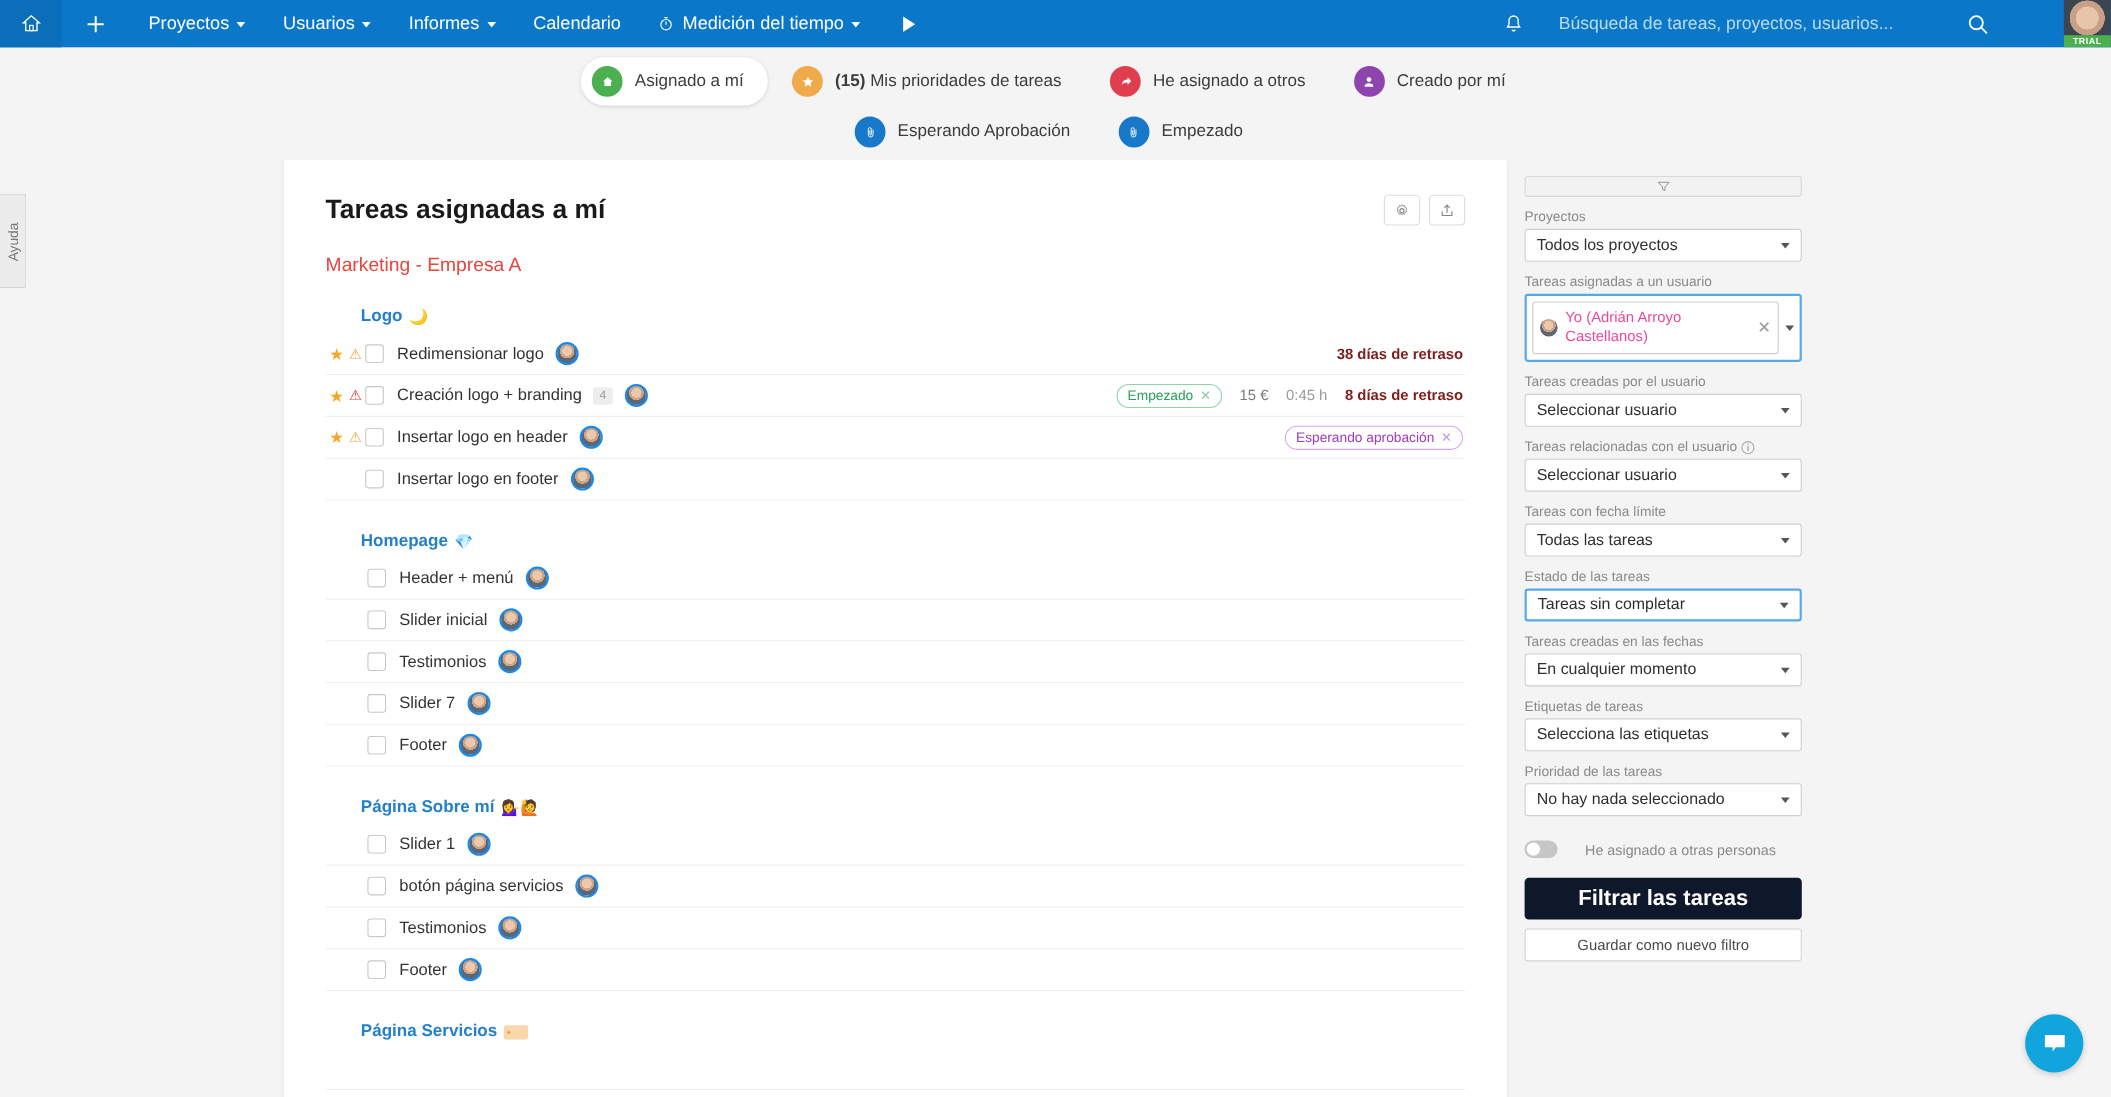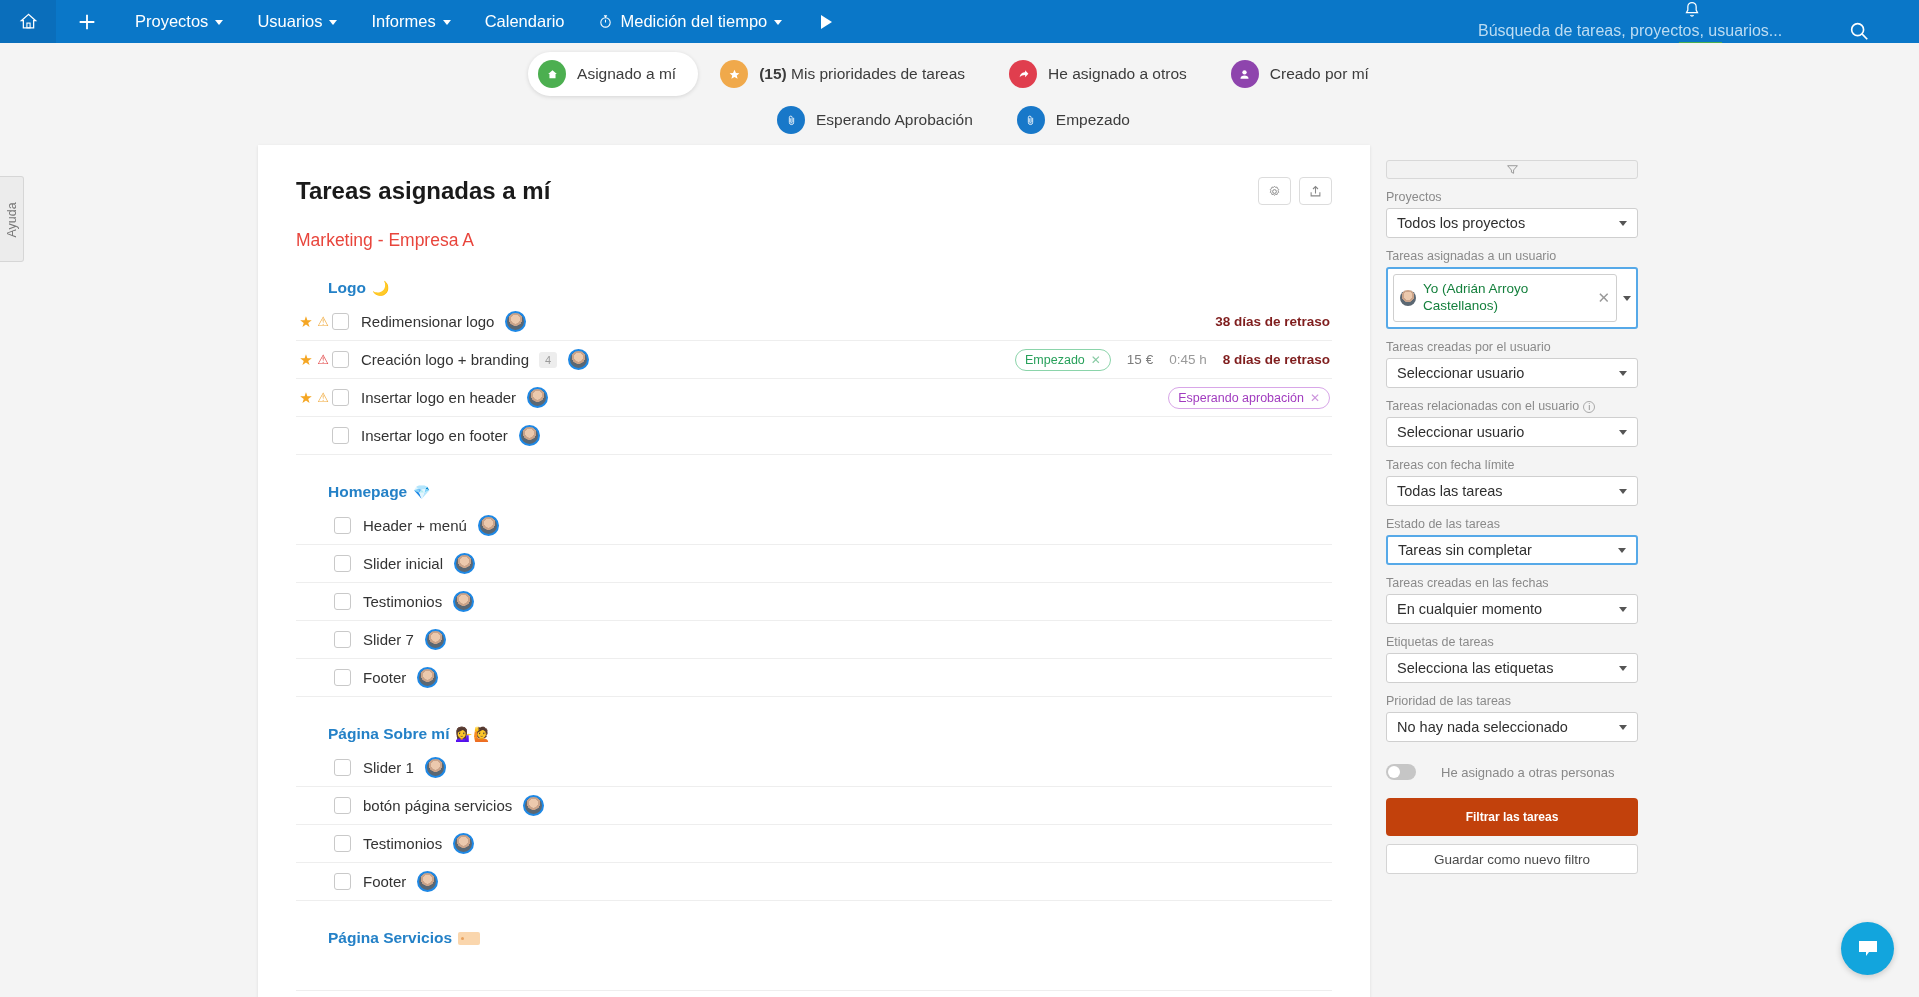--- a/index.html
+++ b/index.html
@@ -45,21 +45,21 @@
     padding: 0 22px; height: 43px;
     display: flex; align-items: center; cursor: pointer;
   }
   .play-tri {
     width: 0; height: 0;
     border-top: 7px solid transparent;
     border-bottom: 7px solid transparent;
     border-left: 11px solid #fff;
   }
   .nav-right {
-    margin-left: auto; display: flex; align-items: center; height: 43px; flex-direction: column;
+    margin-left: auto; display: flex; align-items: center; height: 43px;
   }
   .bell-btn {
     width: 54px; height: 43px;
     display: flex; align-items: center; justify-content: center;
     cursor: pointer;
   }
   .search-wrap {
     display: flex; align-items: center;
     height: 43px; width: 455px;
     padding-left: 14px;
@@ -256,21 +256,21 @@
     display: flex; align-items: center; gap: 7px;
     border: 1px solid #cfcfcf; border-radius: 3px;
     background: #fff; padding: 4px 6px; flex: 1 1 auto;
     min-height: 42px;
   }
   .token-av {
     width: 16px; height: 16px; border-radius: 50%;
     background: radial-gradient(circle at 50% 36%, #ecc9ad 0 32%, #caa389 33% 48%, #5b6772 49% 100%);
     flex: 0 0 16px;
   }
-  .token-txt { font-size: 13.5px; color: #15803d; line-height: 1.25; }
+  .token-txt { font-size: 13.5px; color: #ec4899; line-height: 1.25; }
   .token-x { margin-left: auto; color: #999; font-size: 15px; cursor: pointer; }
   .ms-arr {
     align-self: center; margin-left: 6px;
     width: 0; height: 0;
     border-left: 4px solid transparent;
     border-right: 4px solid transparent;
     border-top: 5px solid #555;
   }
   .info-i {
     display: inline-flex; align-items: center; justify-content: center;
@@ -282,22 +282,22 @@
     width: 30px; height: 16px; border-radius: 9px;
     background: #c6c6c6; position: relative;
   }
   .switch .knob {
     position: absolute; left: 2px; top: 2px;
     width: 12px; height: 12px; border-radius: 50%; background: #fff;
   }
   .switch-label { font-size: 13px; color: #888; }
   .btn-primary {
     width: 252px; height: 38px; margin-top: 18px;
-    background: #c2410c; border: none; border-radius: 4px;
-    color: #fff; font-size: 12px; font-weight: bold;
+    background: #0f172a; border: none; border-radius: 4px;
+    color: #fff; font-size: 20px; font-weight: bold;
     cursor: pointer; font-family: "Liberation Sans", sans-serif;
   }
   .btn-secondary {
     width: 252px; height: 30px; margin-top: 8px;
     background: #fff; border: 1px solid #d4d4d4; border-radius: 3px;
     color: #4a4a4a; font-size: 13.5px; cursor: pointer;
     font-family: "Liberation Sans", sans-serif;
   }
 
   .chat-fab {

